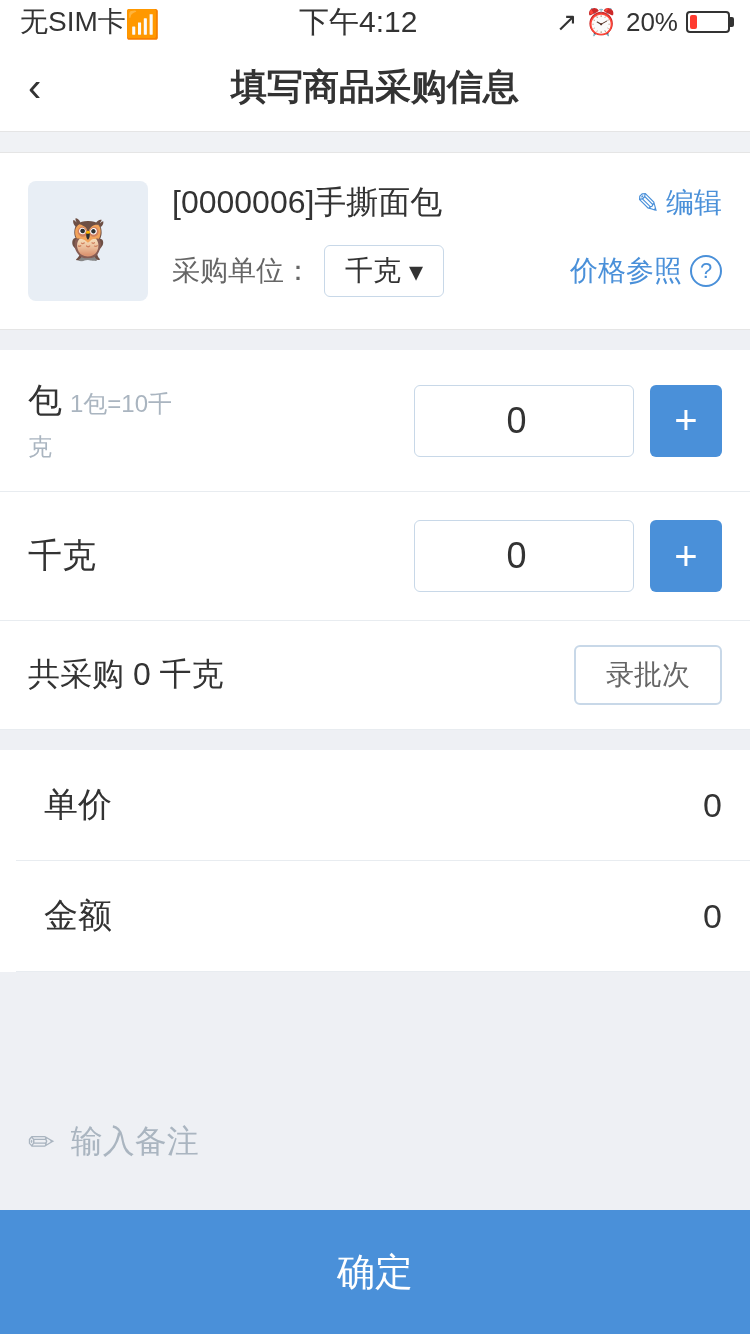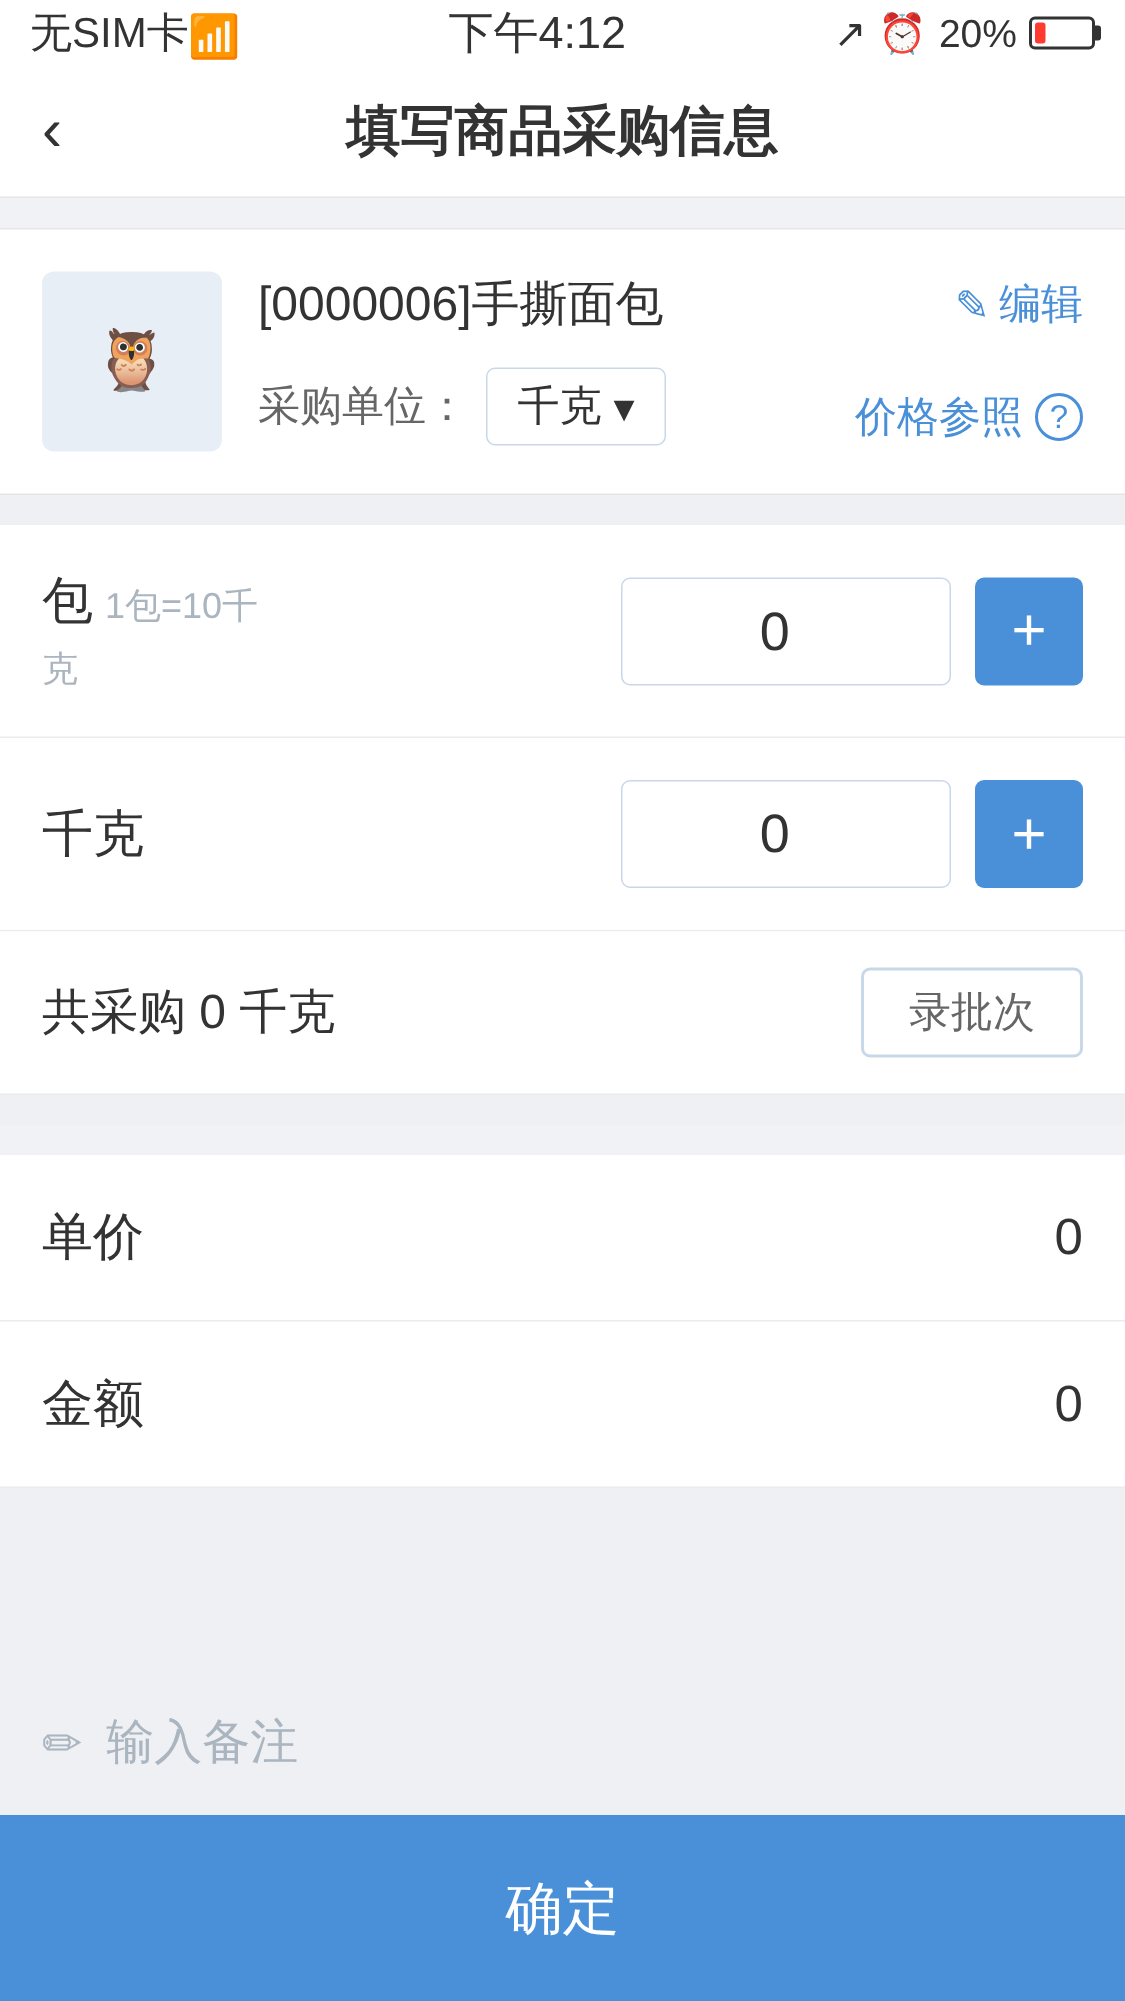--- a/index.html
+++ b/index.html
@@ -142,21 +142,21 @@
     .edit-btn {
       font-size: 28px;
       color: #4a90d9;
       display: flex;
       align-items: center;
       gap: 6px;
       cursor: pointer;
     }
     .product-unit-row {
       display: flex;
-      align-items: flex-end;
+      align-items: center;
       justify-content: space-between;
       margin-top: 20px;
     }
     .unit-label {
       font-size: 28px;
       color: #666;
       display: flex;
       align-items: center;
       gap: 12px;
     }
@@ -274,21 +274,21 @@
       justify-content: center;
       font-size: 28px;
       color: #666;
       cursor: pointer;
       background: #fff;
     }
 
     
     .price-section {
       background: #fff;
-      margin-top: 20px;
+      padding-left: 16px;
     }
     .price-row {
       display: flex;
       align-items: center;
       justify-content: space-between;
       padding: 32px 28px;
       border-bottom: 1px solid #e8ecf0;
     }
     .price-label {
       font-size: 34px;

